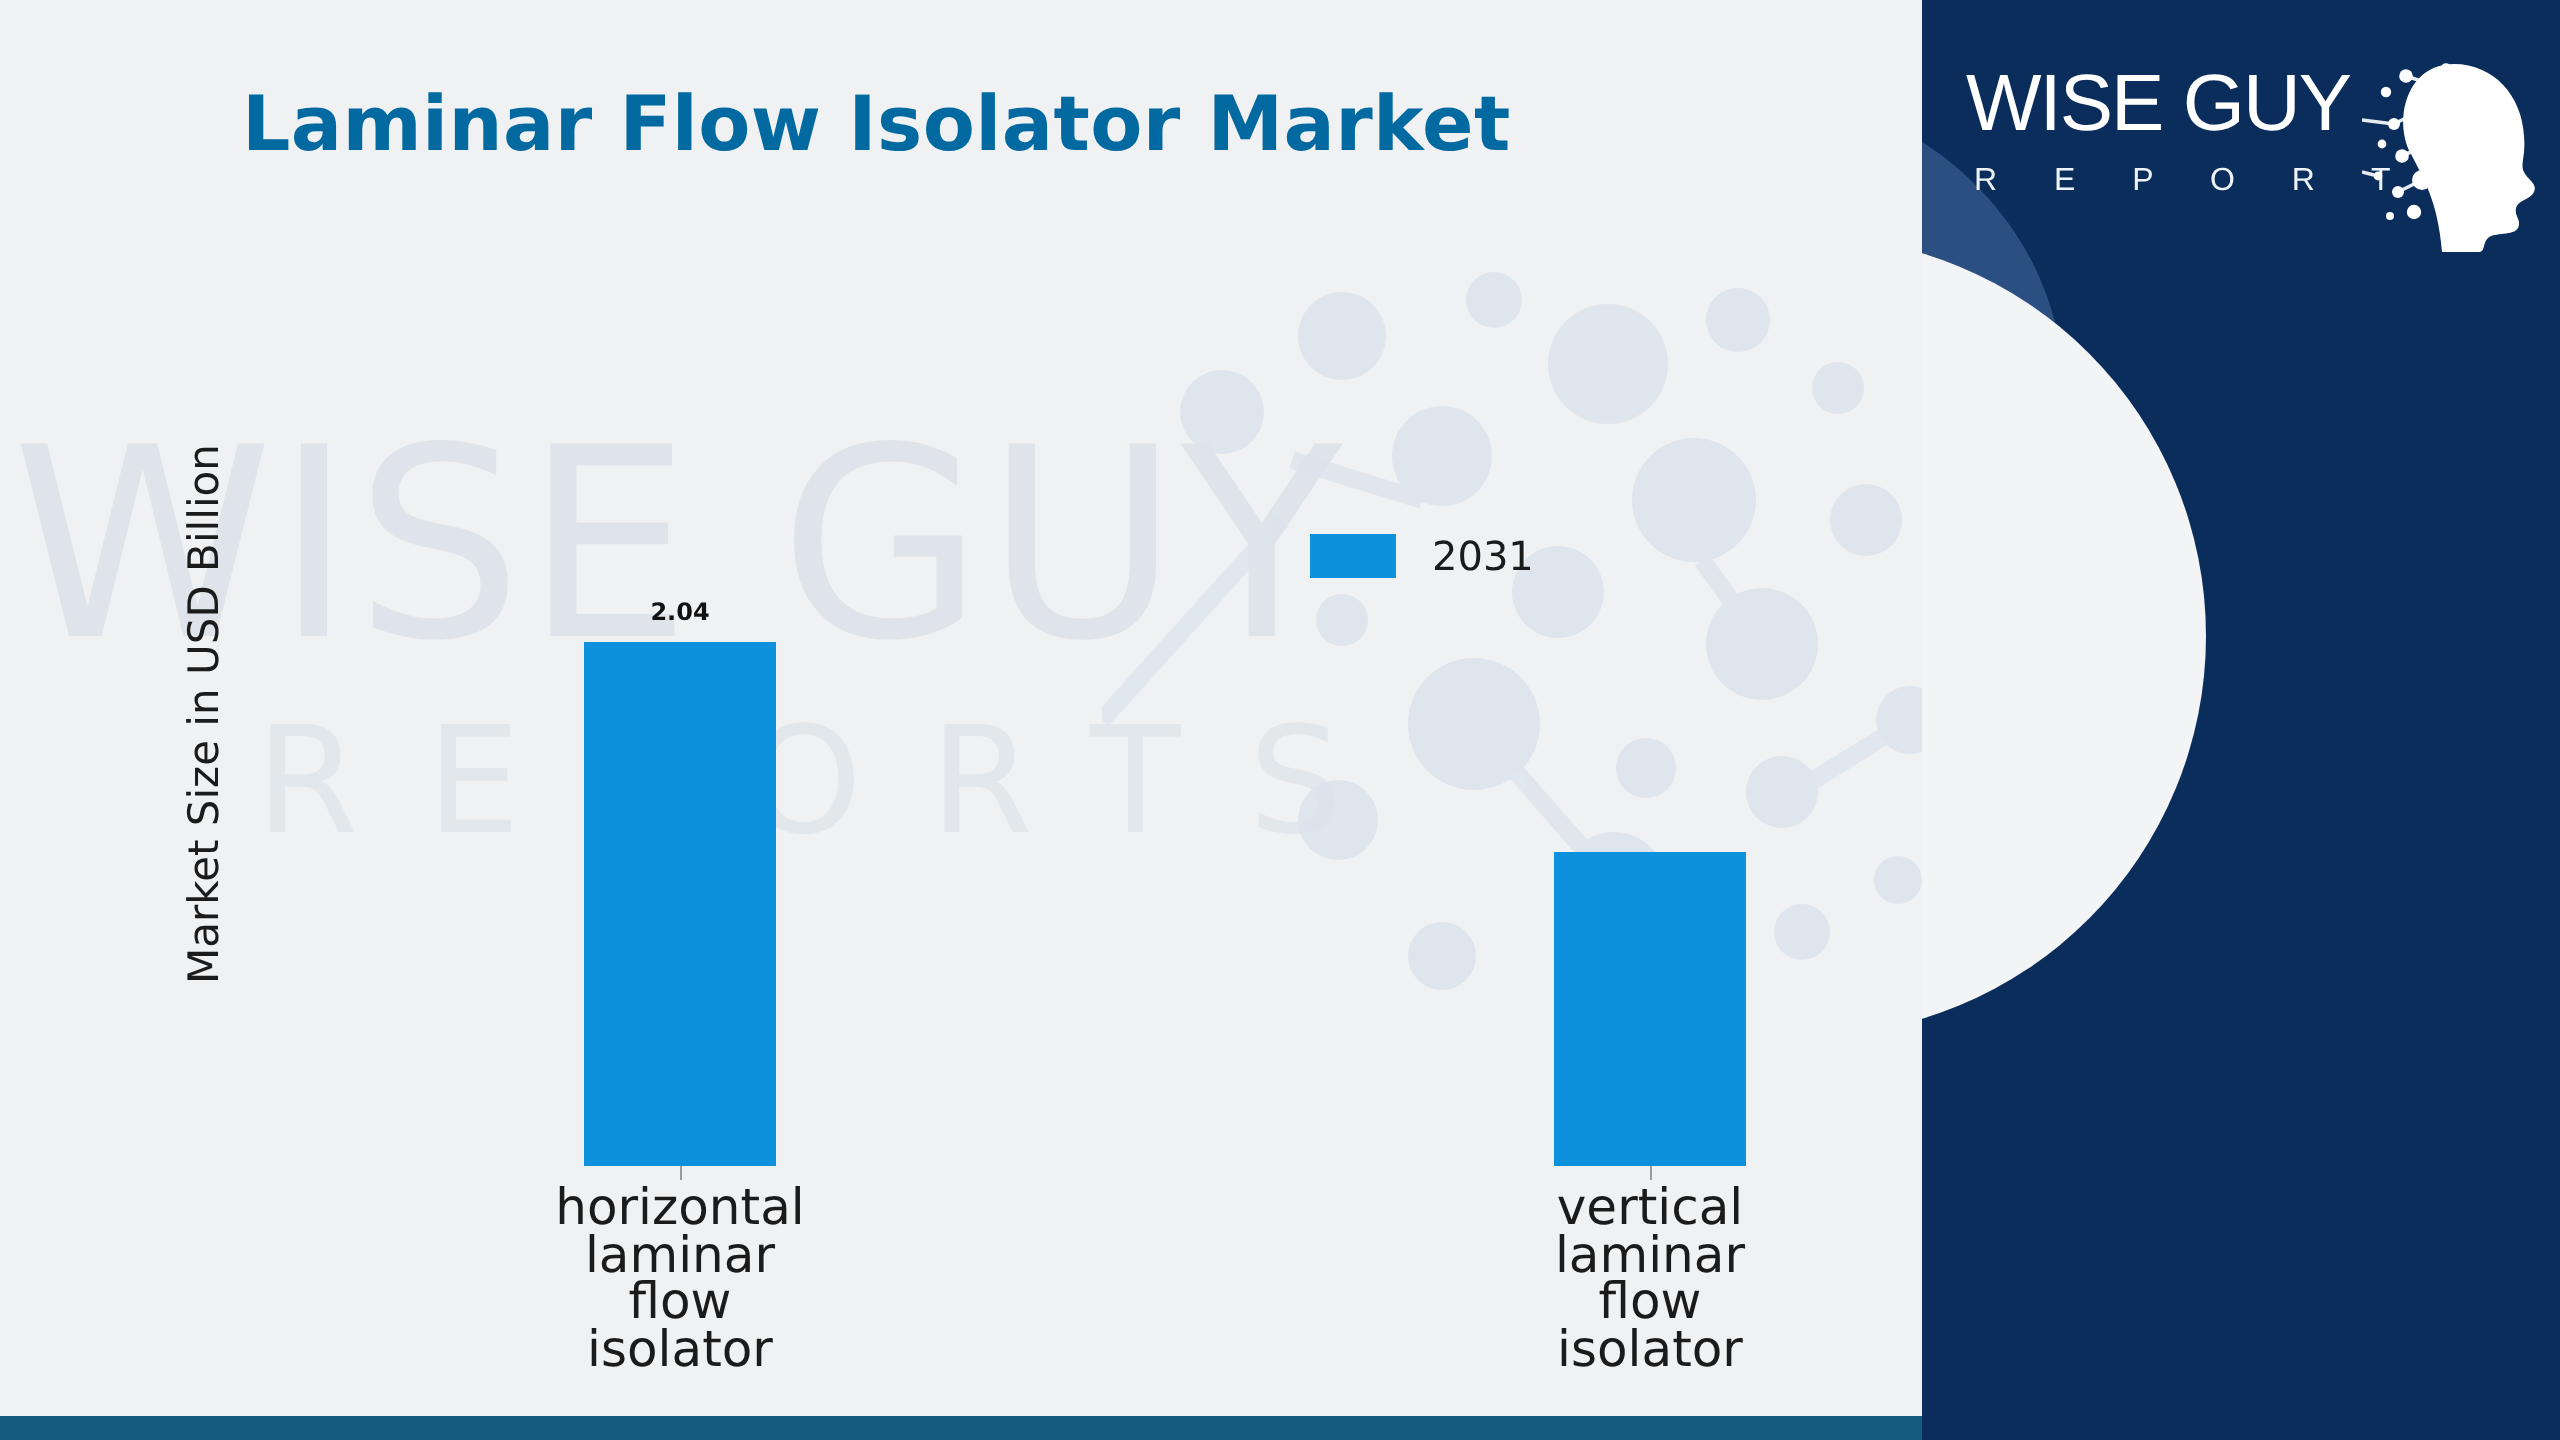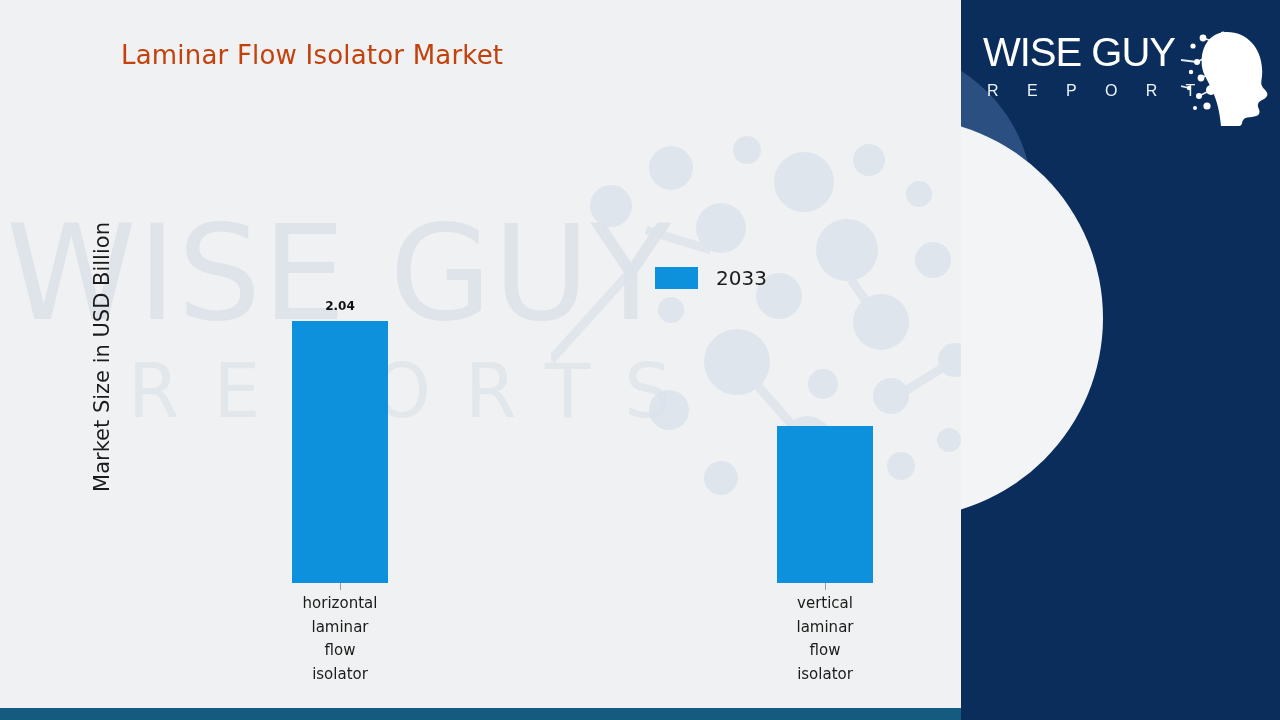--- a/index.html
+++ b/index.html
@@ -52,23 +52,23 @@
     right: -10px; top: 110px;
     width: 420px; height: 430px;
     opacity: .85;
     pointer-events: none;
   }
 
   
   #chart-title {
     position: absolute;
     left: 121px; top: 40px;
-    font-size: 26px;
-    font-weight: 400;
-    color: #c2410c;
+    font-size: 38px;
+    font-weight: 700;
+    color: #0369a1;
     letter-spacing: .2px;
     white-space: nowrap;
   }
 
   
   #y-axis-label {
     position: absolute;
     left: -63px; top: 345px;
     width: 330px;
     transform: rotate(-90deg);
@@ -125,21 +125,21 @@
     top: 100%;
     width: 1px; height: 7px;
     background: #9a9a9a;
   }
   .cat-label {
     position: absolute;
     top: 100%;
     margin-top: 9px;
     width: 160px;
     text-align: center;
-    font-size: 15px;
+    font-size: 25px;
     line-height: 23.5px;
     color: #1b1b1b;
   }
 
   
   #brand-panel {
     position: absolute;
     left: 961px; top: 0;
     width: 319px; height: 720px;
     background: #0a2d5c;
@@ -242,21 +242,21 @@
         <path d="M186 252 L256 332"></path>
       </g>
     </svg>
 
     <div id="chart-title">Laminar Flow Isolator Market</div>
 
     <div id="y-axis-label">Market Size in USD Billion</div>
 
     <div id="legend">
       <span class="swatch"></span>
-      <span class="legend-label">2033</span>
+      <span class="legend-label">2031</span>
     </div>
 
     <div id="plot">
 
       <div class="bar-group" style="left:292px;">
         <div class="bar-value">2.04</div>
         <div class="bar" style="height:262px;"></div>
         <div class="tick" style="left:48px;"></div>
         <div class="cat-label" style="left:-32px;">
           <div>horizontal</div>

